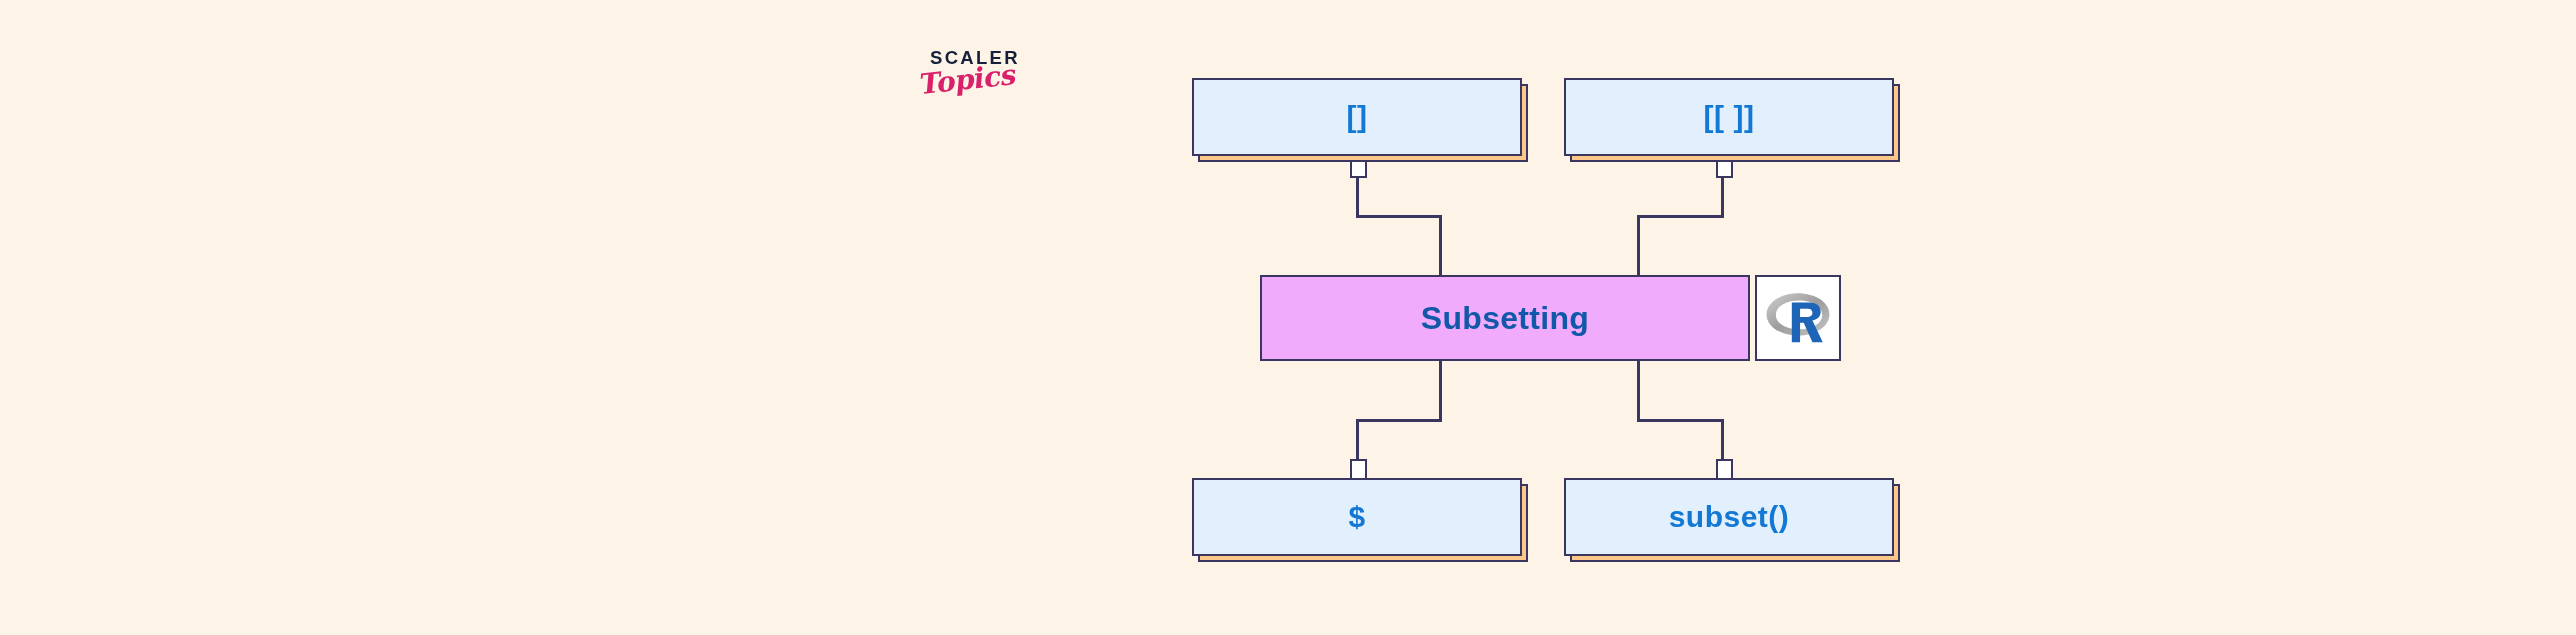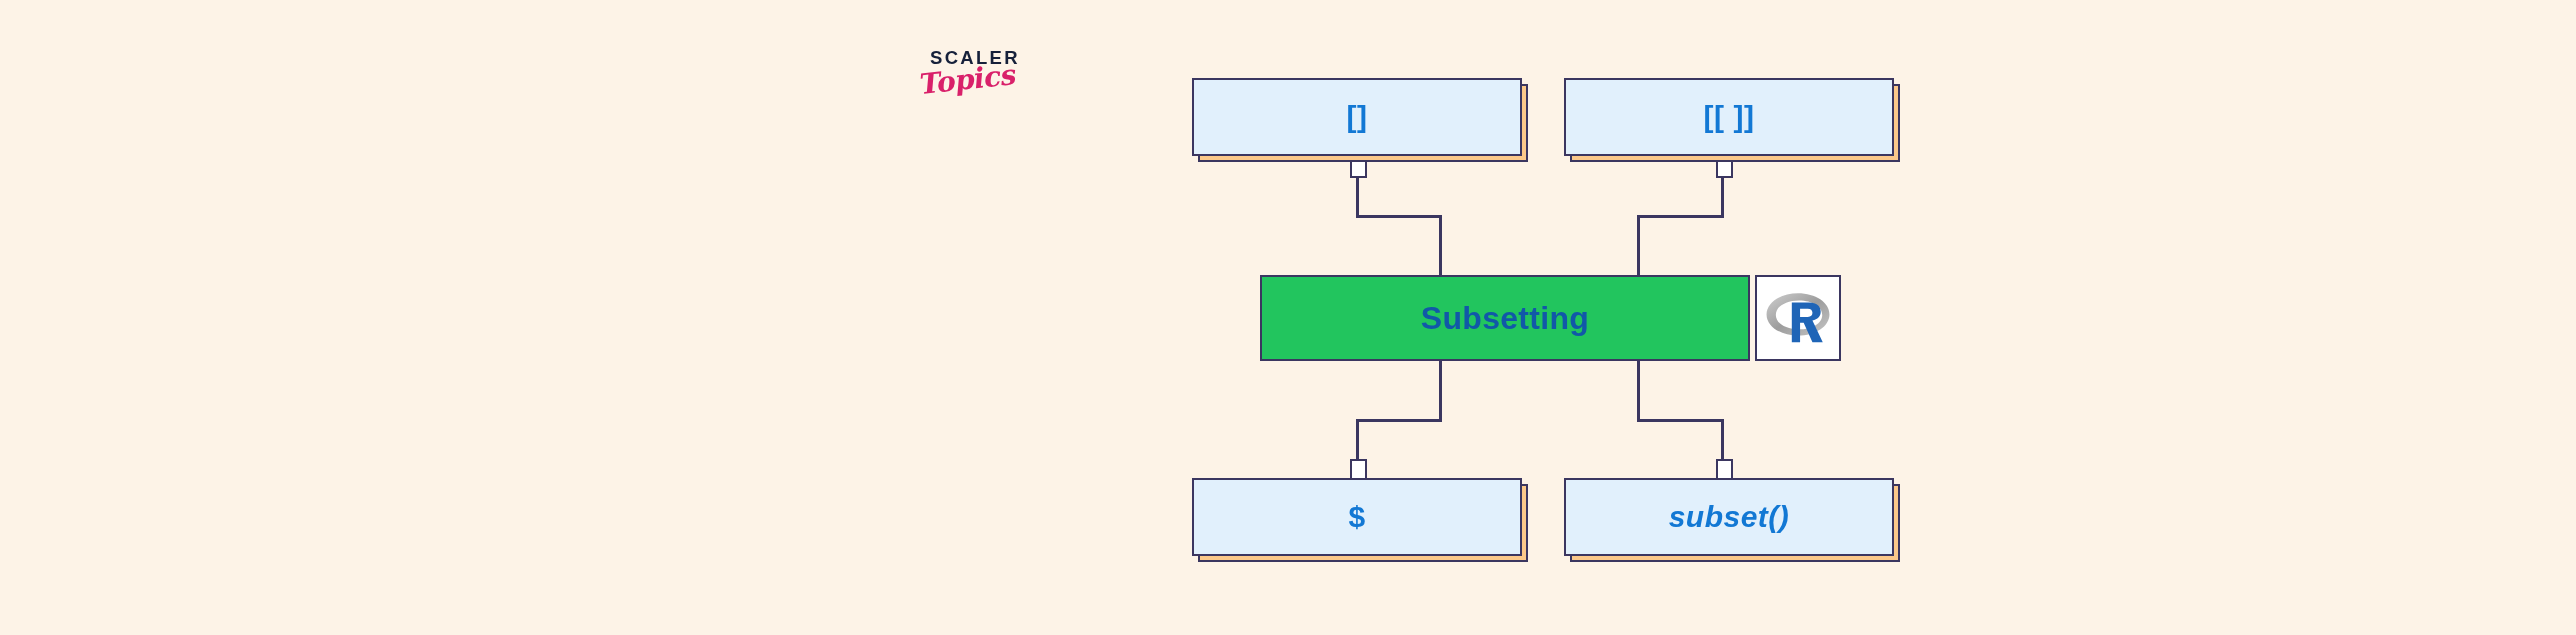--- a/index.html
+++ b/index.html
@@ -98,21 +98,21 @@
     font-weight: 700;
     font-size: 30px;
     color: #1278D4;
     letter-spacing: 0.5px;
     line-height: 1;
     white-space: nowrap;
   }
 
   
   #node-center .face {
-    background: #22c55e;
+    background: #f0abfc;
     border: 2.6px solid #3B3660;
     text-align: center;
   }
   #node-center .label {
     color: #1158A8;
     font-size: 32px;
     letter-spacing: 0.3px;
   }
 
   
@@ -210,21 +210,21 @@
       </svg>
     </div>
 
     <div class="node" id="node-dollar" style="left:1192px; top:478px; width:330px; height:78px;">
       <div class="shadow"></div>
       <div class="face">
         <span class="label">$</span>
       </div>
     </div>
 
-    <div class="node" id="node-subset-fn" style="left:1564px; top:478px; width:330px; height:78px;font-style:italic;">
+    <div class="node" id="node-subset-fn" style="left:1564px; top:478px; width:330px; height:78px;">
       <div class="shadow"></div>
       <div class="face">
         <span class="label">subset()</span>
       </div>
     </div>
 
   </div>
 </div>
 
 

